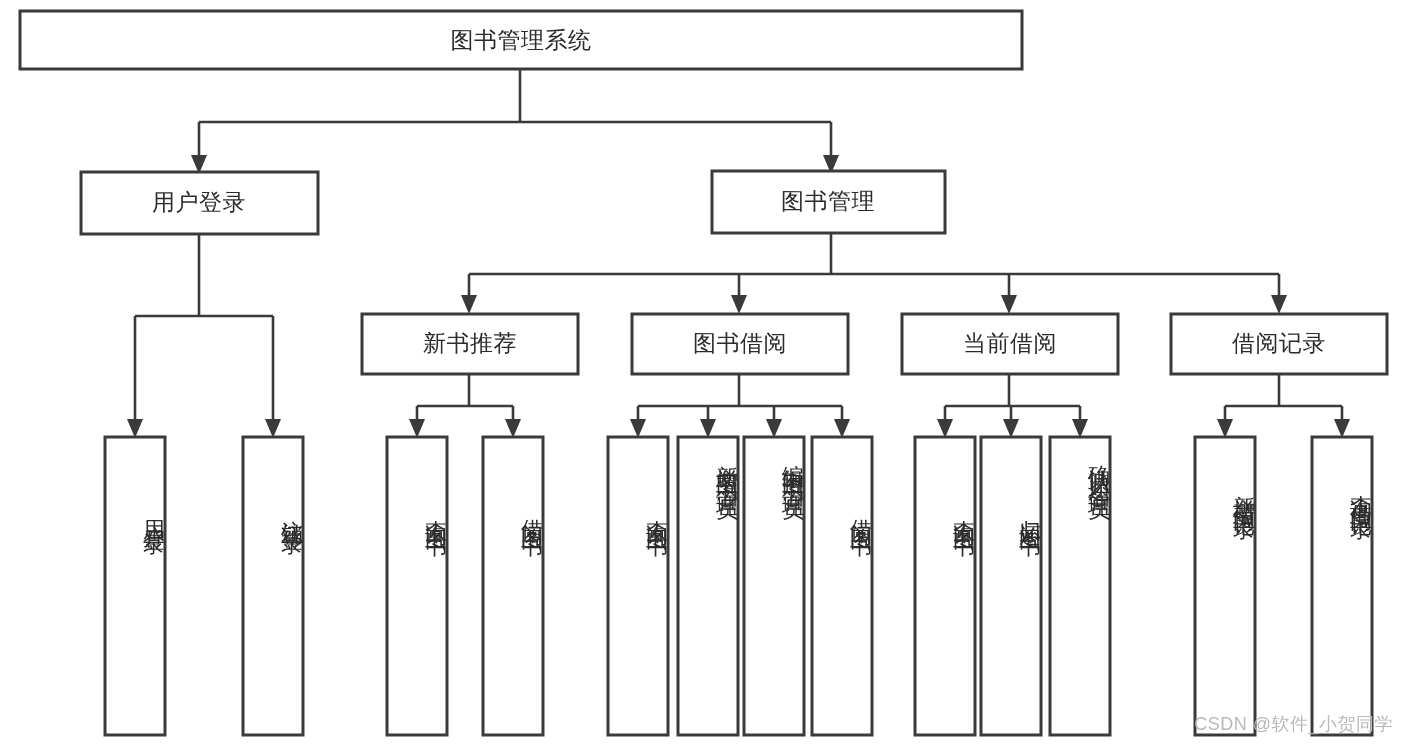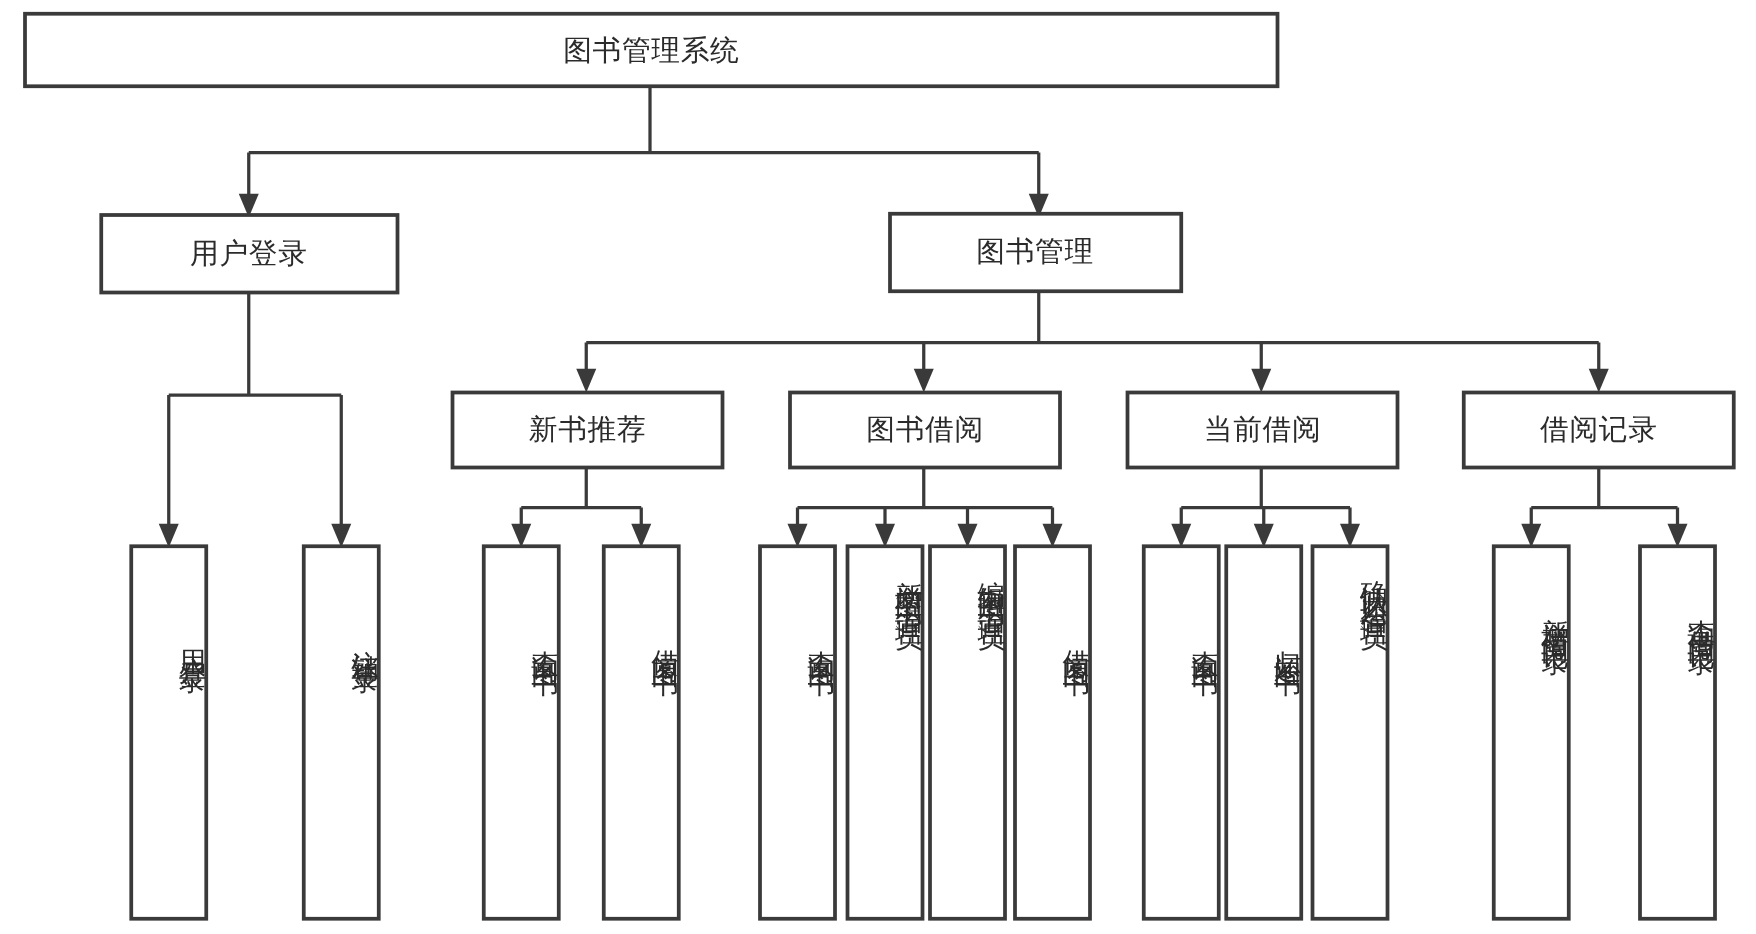--- a/index.html
+++ b/index.html
@@ -206,14 +206,15 @@
   <div class="leaf-label-wrap" style="left:744px; top:447px; width:60px;">编辑图书（管理员）</div>
   <div class="leaf-label-wrap" style="left:812px; top:502px; width:60px;">借阅图书</div>
 
   <div class="leaf-label-wrap" style="left:915px; top:502px; width:60px;">查询图书</div>
   <div class="leaf-label-wrap" style="left:981px; top:502px; width:60px;">归还图书</div>
   <div class="leaf-label-wrap" style="left:1050px; top:447px; width:60px;">确认归还（管理员）</div>
 
   <div class="leaf-label-wrap" style="left:1195px; top:477px; width:60px;">新增借阅记录</div>
   <div class="leaf-label-wrap" style="left:1312px; top:477px; width:60px;">查询借阅记录</div>
 
+  <div class="watermark">CSDN @软件_小贺同学</div>
 
 </div>
 
 </body></html>

